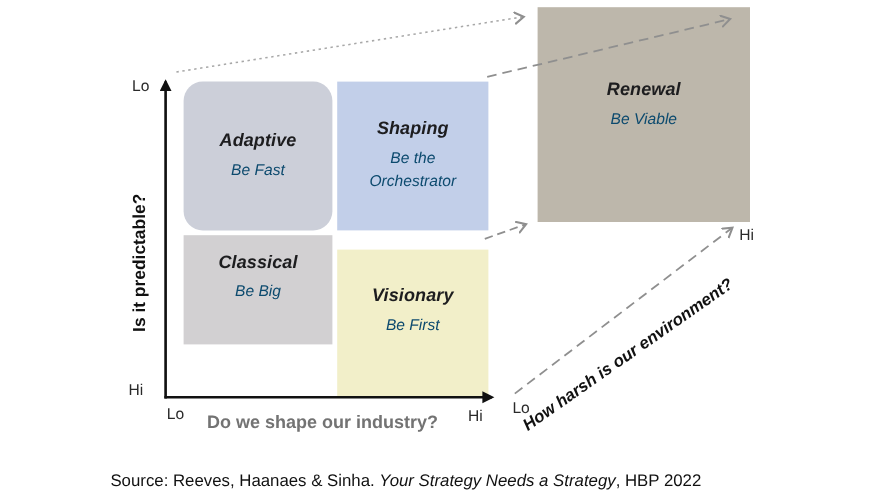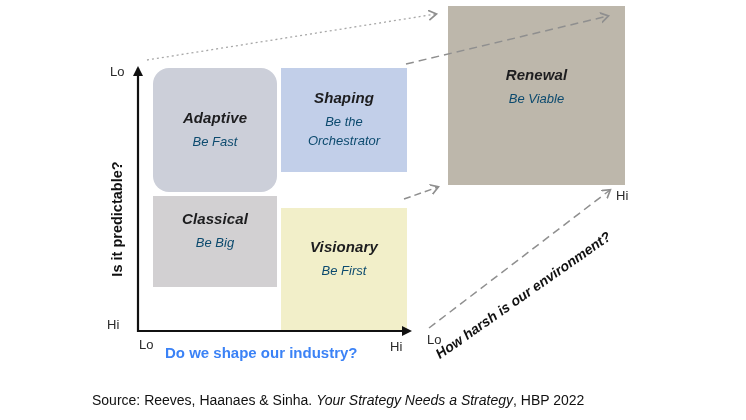--- a/index.html
+++ b/index.html
@@ -22,40 +22,40 @@
   }
   .quad-title {
     font-weight: 700; font-style: italic; font-size: 15px; color: #1d1d1f;
     letter-spacing: 0.1px;
   }
   .quad-tagline {
     font-style: italic; font-size: 13px; color: #0c4a6e; margin-top: 7px;
     line-height: 1.45;
   }
   .q-adaptive  { left: 153px; top: 68px;  width: 124px; height: 124px; }
-  .q-shaping   { left: 281px; top: 68px;  width: 126px; height: 104px; }
+  .q-shaping   { left: 281px; top: 68px;  width: 126px; height: 124px; }
   .q-classical { left: 153px; top: 196px; width: 124px; height: 91px; }
   .q-visionary { left: 281px; top: 196px; width: 126px; height: 122px; }
   .q-classical .quad-inner, .q-visionary .quad-inner { transform: translateY(-10px); }
   .q-shaping .quad-tagline { max-width: 88px; }
   .q-renewal   { left: 448px; top: 6px; width: 177px; height: 179px; z-index: 1; }
   .q-renewal .quad-inner { transform: translateY(-8px); }
   .quad-inner { display: flex; flex-direction: column; align-items: center; }
 
   .tick {
     position: absolute; z-index: 2; font-size: 13px; color: #2a2a2a;
   }
   .axis-title-y {
     position: absolute; left: 17px; top: 211px; width: 200px; z-index: 2;
     font-weight: 700; font-size: 14.5px; color: #111; text-align: center;
     transform: rotate(-90deg); transform-origin: center center;
   }
   .axis-title-x {
     position: absolute; left: 165px; top: 344px; width: 200px; z-index: 2;
-    font-weight: 700; font-size: 15px; color: #3b82f6; text-align: left;
+    font-weight: 700; font-size: 15px; color: #737373; text-align: right;
   }
   .axis-title-z {
     position: absolute; left: 403px; top: 287px; width: 240px; z-index: 2;
     font-weight: 700; font-style: italic; font-size: 14px; color: #111;
     text-align: center; transform: rotate(-35deg); transform-origin: center center;
     white-space: nowrap;
   }
   .footer {
     position: absolute; left: 92px; top: 392px; z-index: 2;
     font-size: 14px; color: #111; white-space: nowrap;

